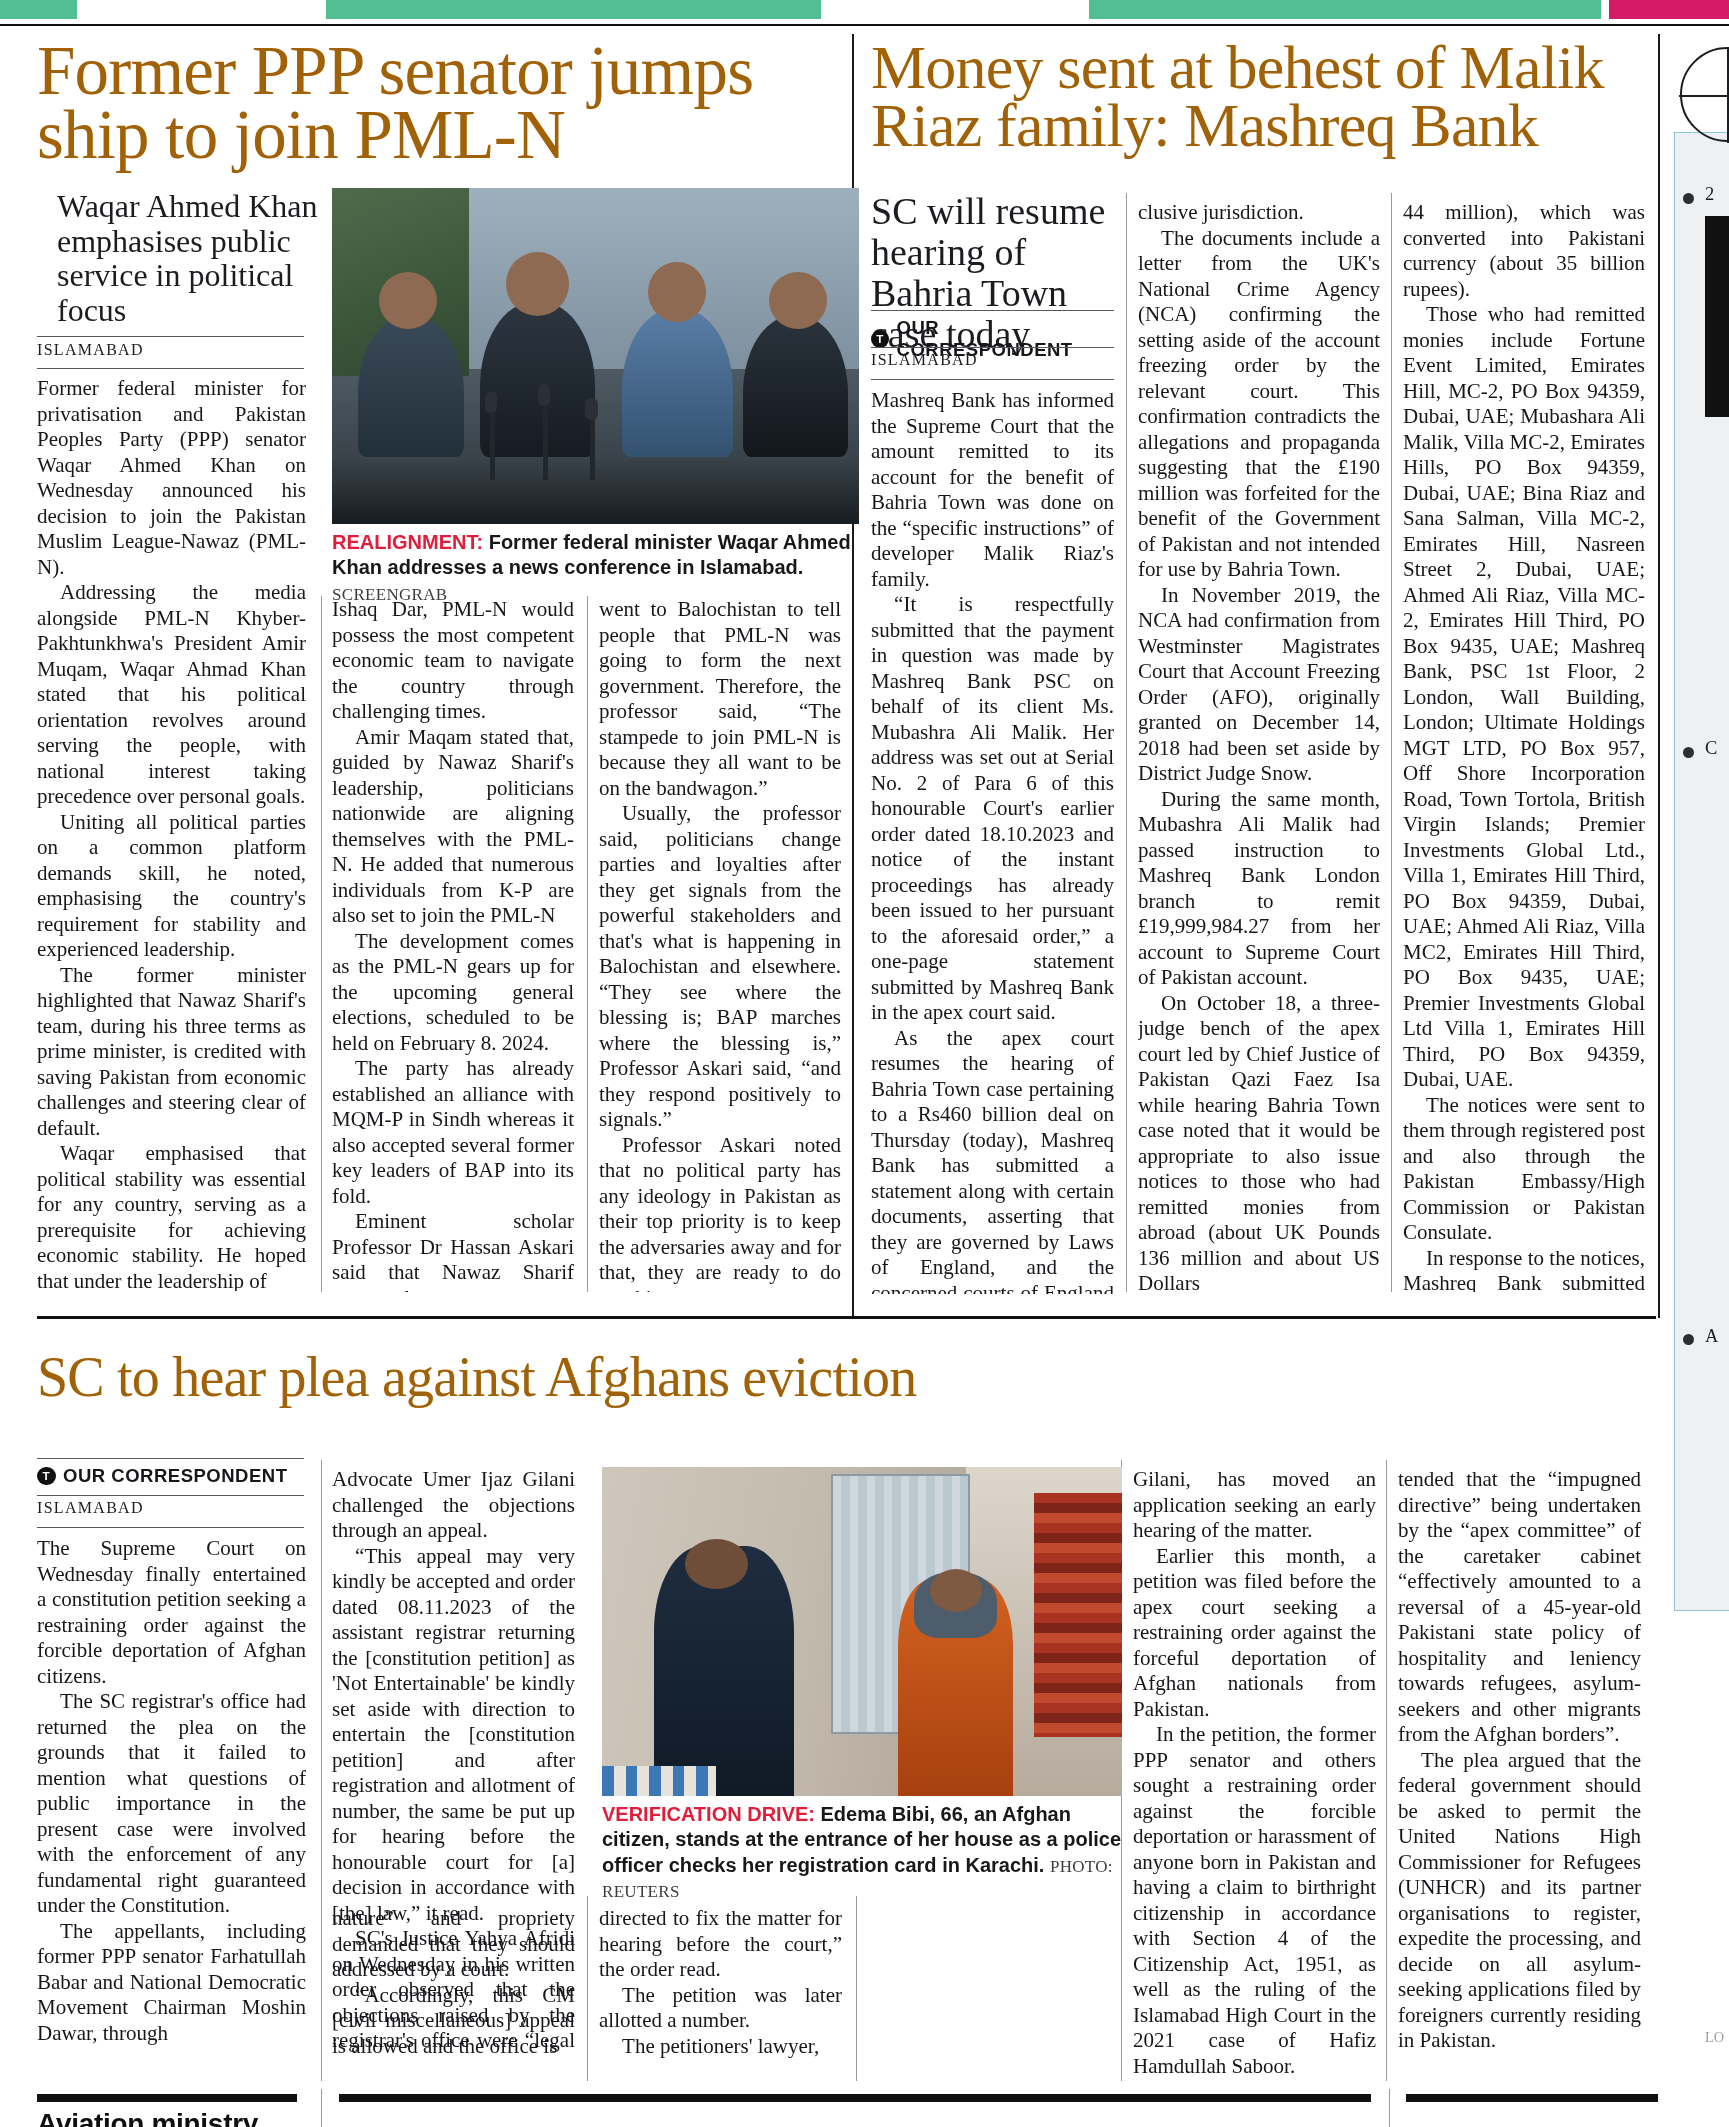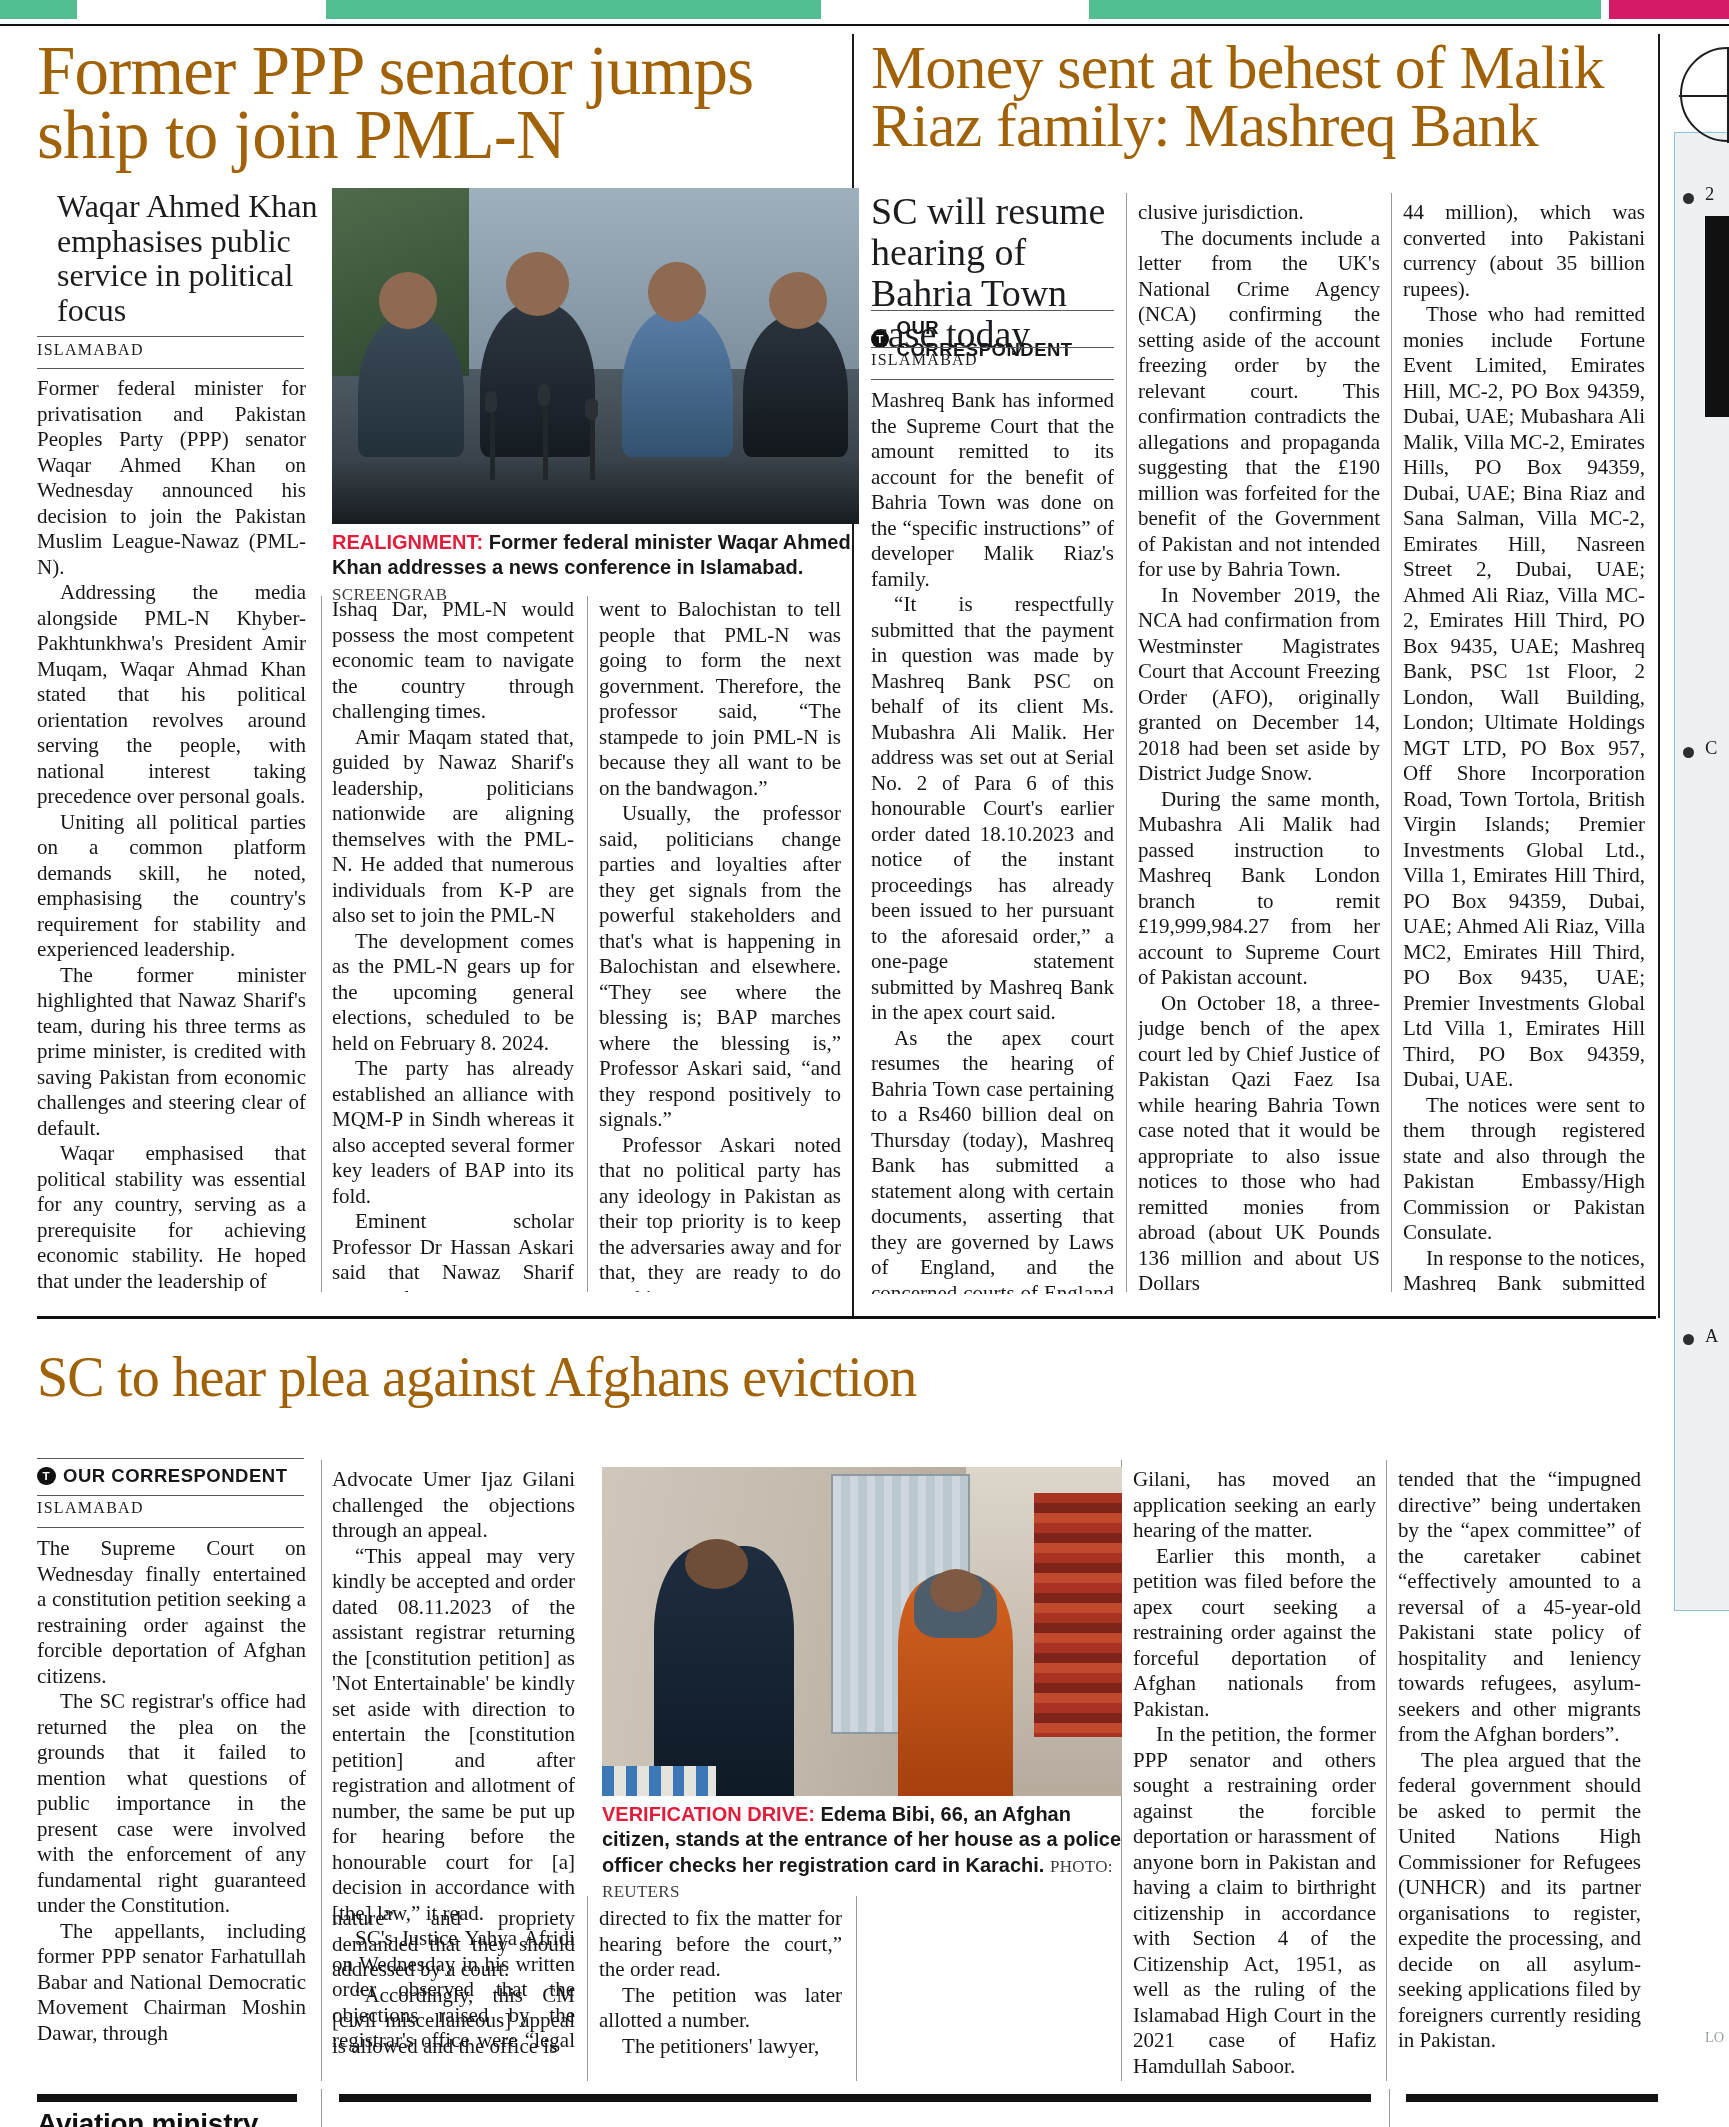--- a/index.html
+++ b/index.html
@@ -196,21 +196,21 @@
   <p class="first">clusive jurisdiction.</p>
   <p>The documents include a letter from the UK's National Crime Agency (NCA) confirming the setting aside of the account freezing order by the relevant court. This confirmation contradicts the allegations and propaganda suggesting that the £190 million was forfeited for the benefit of the Government of Pakistan and not intended for use by Bahria Town.</p>
   <p>In November 2019, the NCA had confirmation from Westminster Magistrates Court that Account Freezing Order (AFO), originally granted on December 14, 2018 had been set aside by District Judge Snow.</p>
   <p>During the same month, Mubashra Ali Malik had passed instruction to Mashreq Bank London branch to remit £19,999,984.27 from her account to Supreme Court of Pakistan account.</p>
   <p>On October 18, a three-judge bench of the apex court led by Chief Justice of Pakistan Qazi Faez Isa while hearing Bahria Town case noted that it would be appropriate to also issue notices to those who had remitted monies from abroad (about UK Pounds 136 million and about US Dollars</p>
 </div>
 
 <div class="body clipbox" style="position:absolute;left:1403px;top:200px;width:242px;height:1092px;">
   <p class="first">44 million), which was converted into Pakistani currency (about 35 billion rupees).</p>
   <p>Those who had remitted monies include Fortune Event Limited, Emirates Hill, MC-2, PO Box 94359, Dubai, UAE; Mubashara Ali Malik, Villa MC-2, Emirates Hills, PO Box 94359, Dubai, UAE; Bina Riaz and Sana Salman, Villa MC-2, Emirates Hill, Nasreen Street 2, Dubai, UAE; Ahmed Ali Riaz, Villa MC-2, Emirates Hill Third, PO Box 9435, UAE; Mashreq Bank, PSC 1st Floor, 2 London, Wall Building, London; Ultimate Holdings MGT LTD, PO Box 957, Off Shore Incorporation Road, Town Tortola, British Virgin Islands; Premier Investments Global Ltd., Villa 1, Emirates Hill Third, PO Box 94359, Dubai, UAE; Ahmed Ali Riaz, Villa MC2, Emirates Hill Third, PO Box 9435, UAE; Premier Investments Global Ltd Villa 1, Emirates Hill Third, PO Box 94359, Dubai, UAE.</p>
-  <p>The notices were sent to them through registered state and also through the Pakistan Embassy/High Commission or Pakistan Consulate.</p>
+  <p>The notices were sent to them through registered post and also through the Pakistan Embassy/High Commission or Pakistan Consulate.</p>
   <p>In response to the notices, Mashreq Bank submitted one-page statement along with certain documents.</p>
 </div>
 
 <div class="rail">
   <div class="panel"></div>
   <div class="globe"></div>
   <div class="bullet" style="top:168px;"></div>
   <div class="blk" style="top:191px;height:201px;"></div>
   <div class="bullet" style="top:722px;"></div>
   <div class="bullet" style="top:1309px;"></div>

